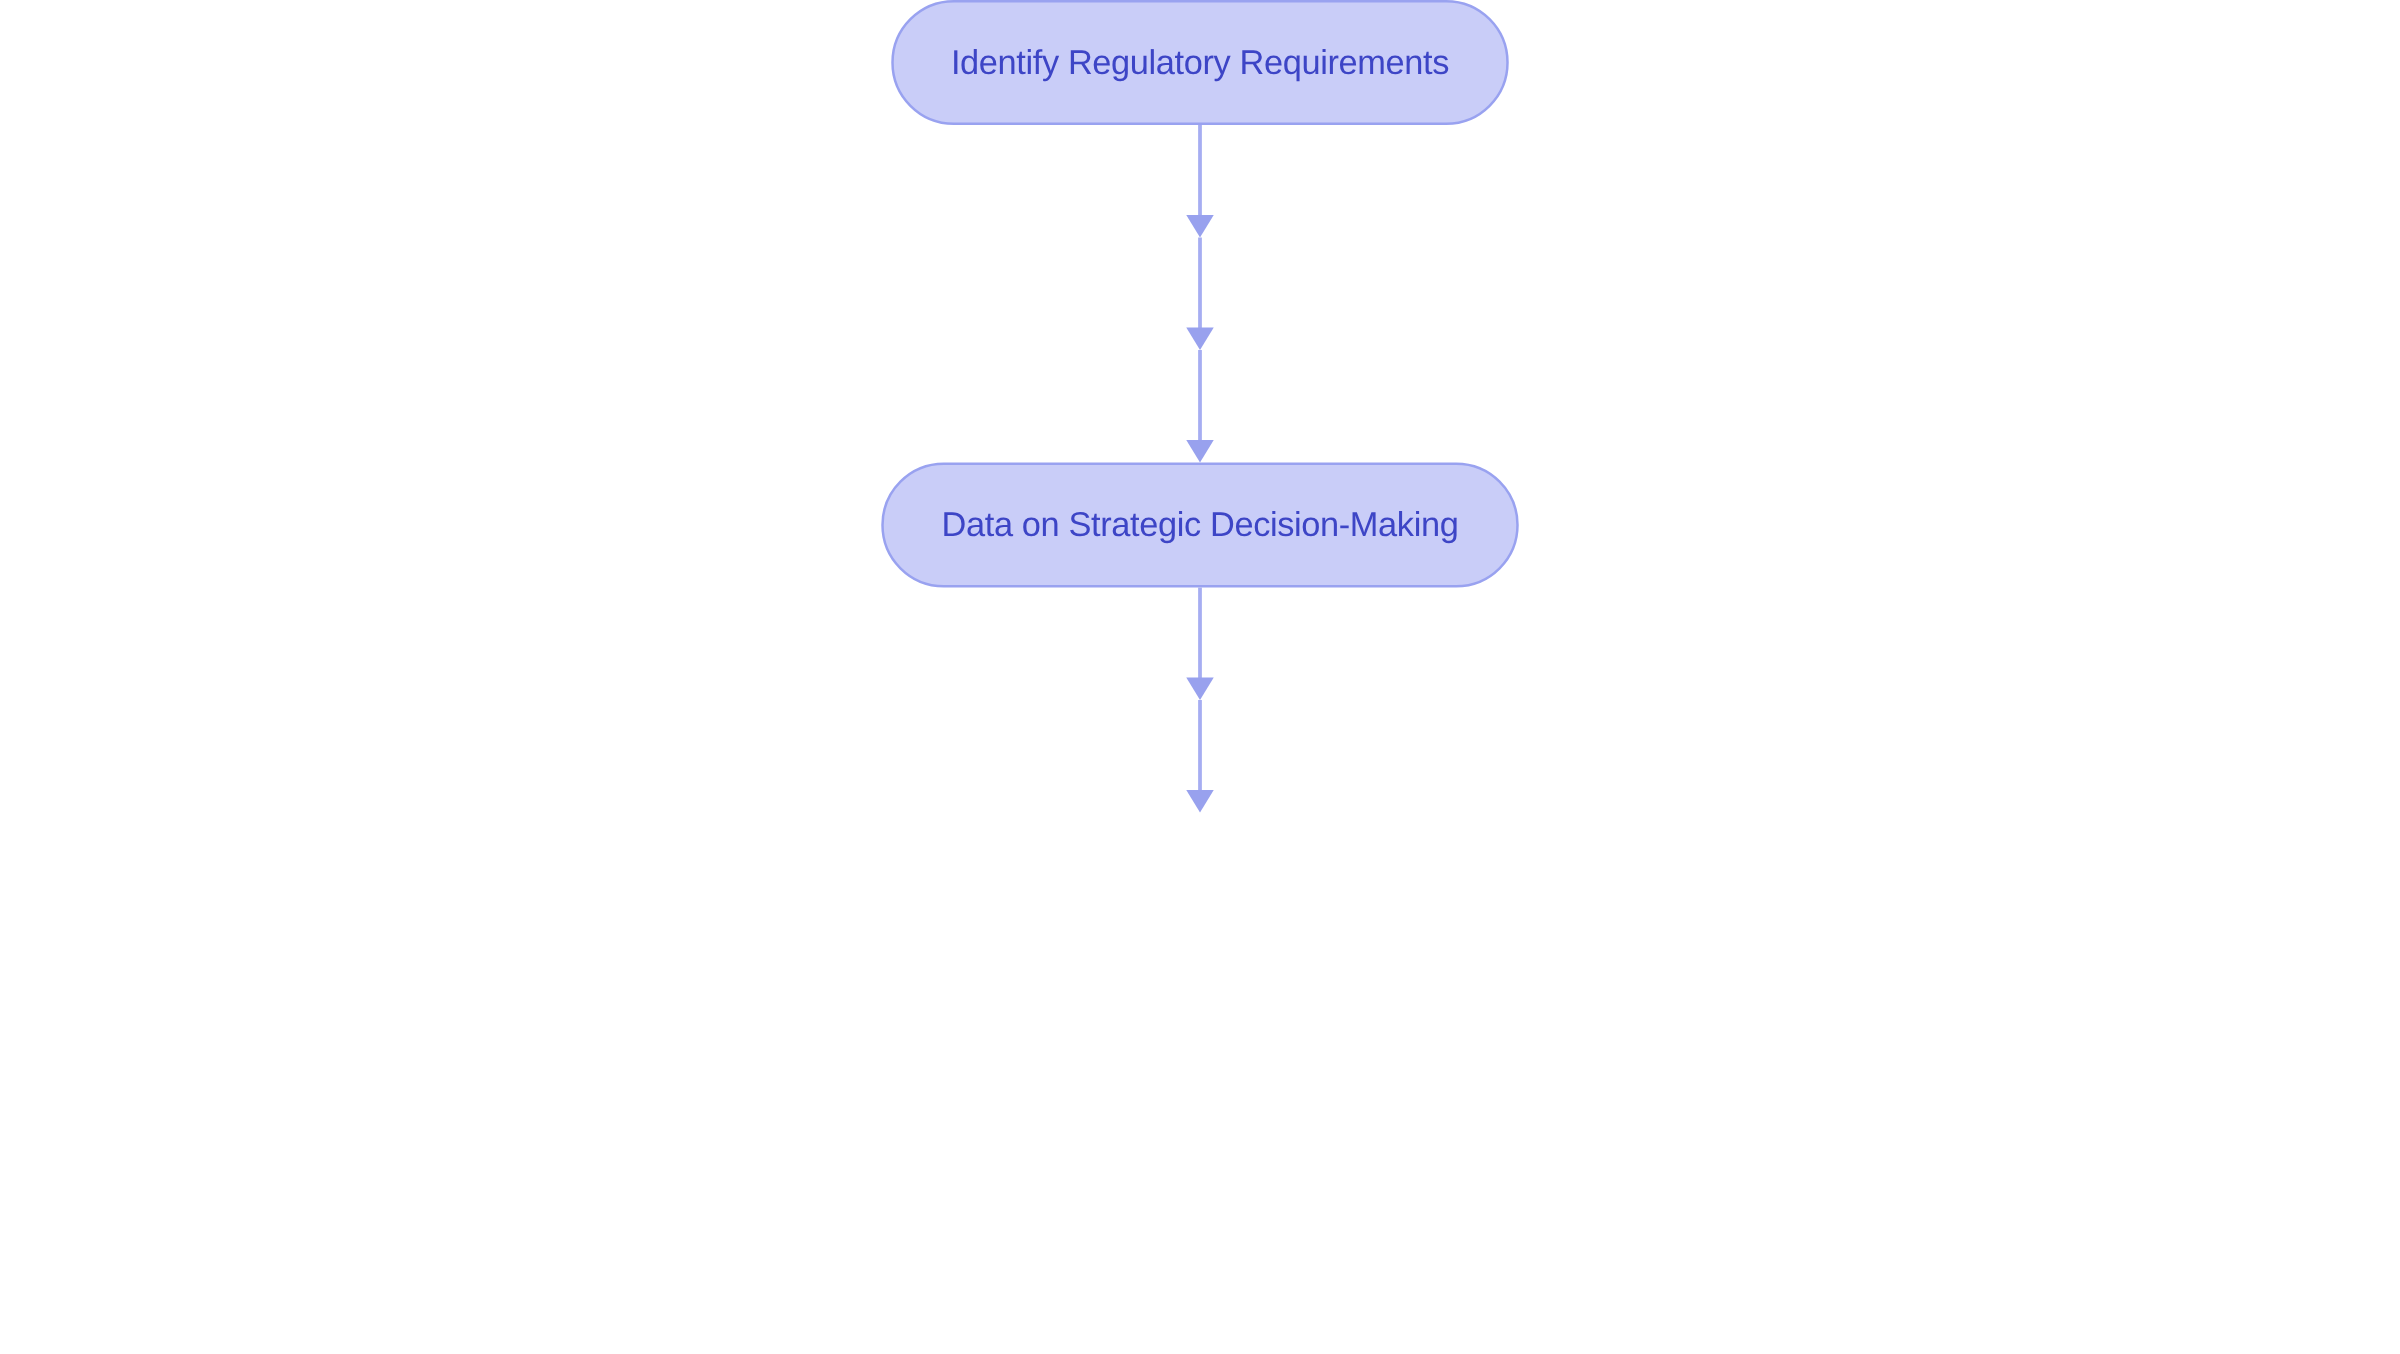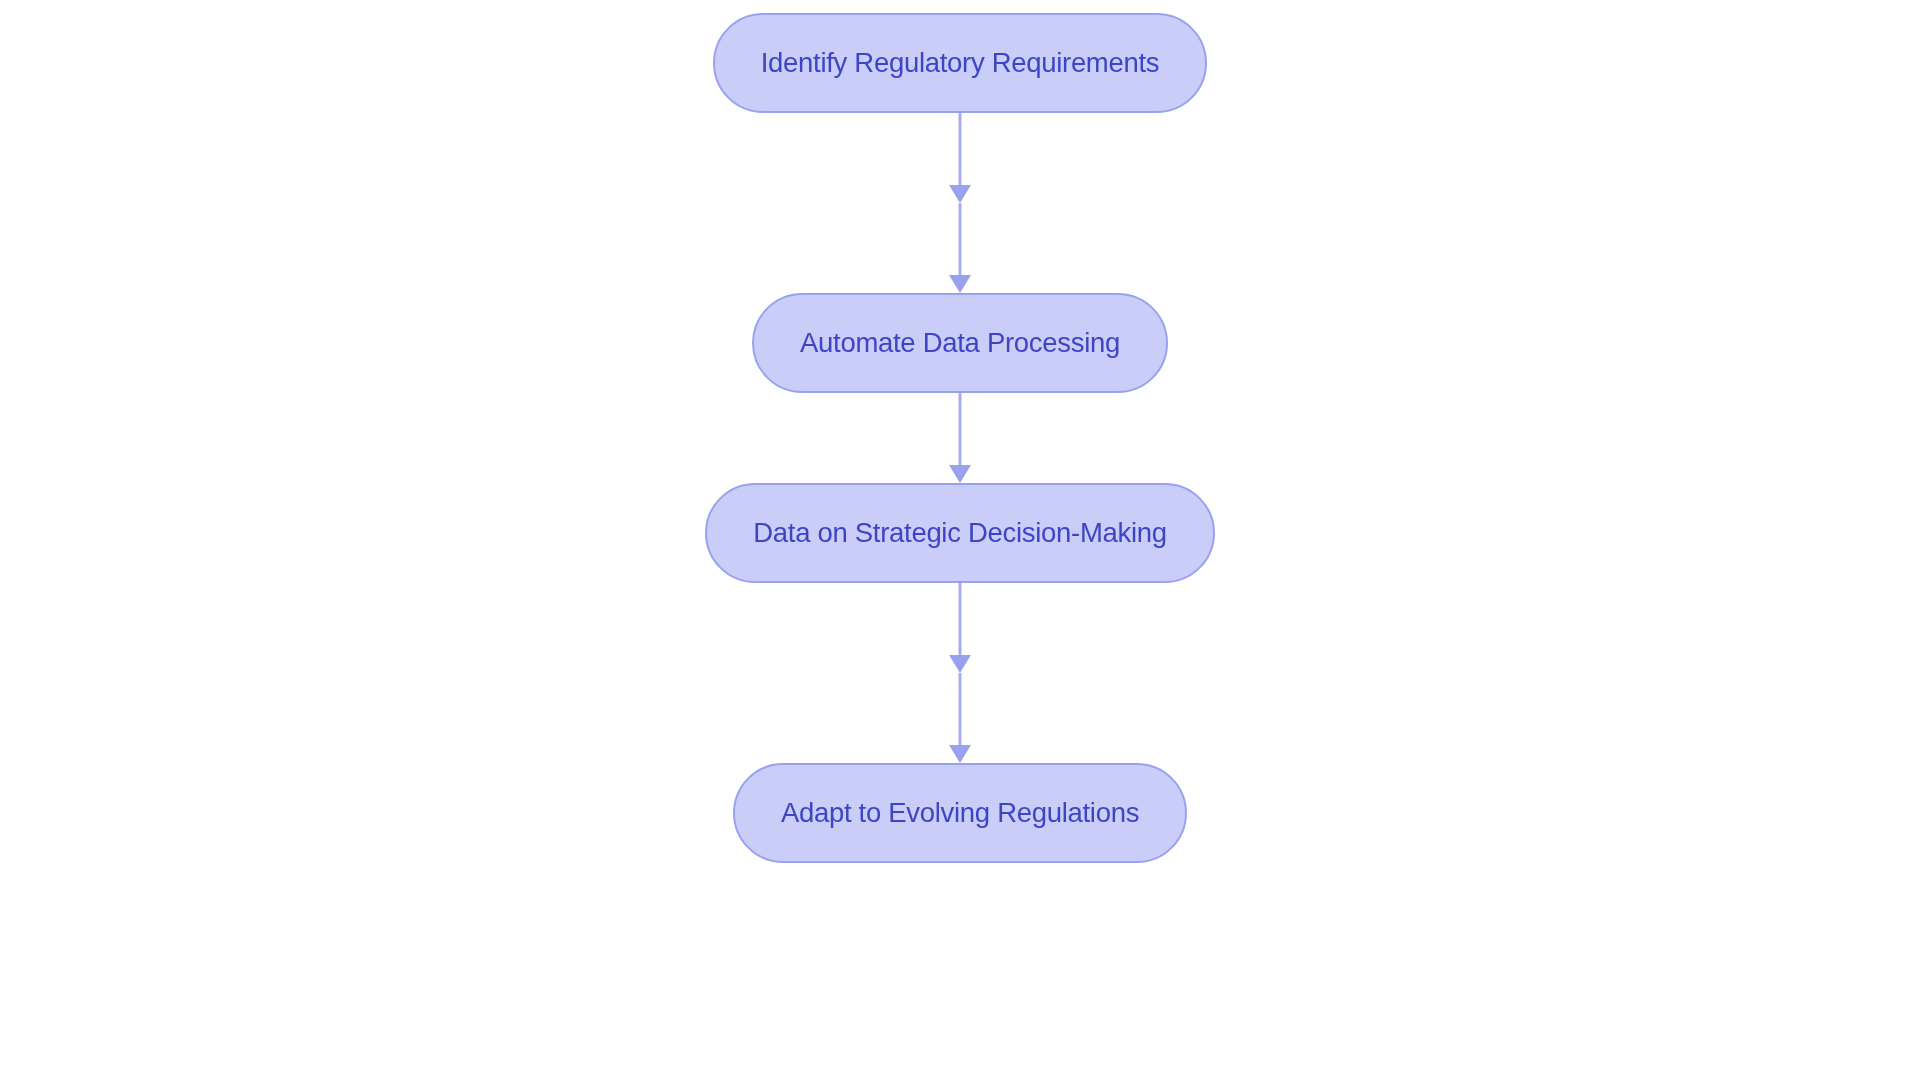--- a/index.html
+++ b/index.html
@@ -13,21 +13,20 @@
   *{margin:0;padding:0;box-sizing:border-box;}
   html,body{background:var(--bg);}
   body{
     width:1920px;height:1083px;
     overflow:hidden;
     font-family:"Liberation Sans", sans-serif;
   }
   .canvas{
     width:100%;height:100%;
     display:flex;flex-direction:column;align-items:center;
-    padding-top:13px;
   }
   .node{
     height:100px;
     min-width:380px;
     padding:0 46px;
     background:var(--fill);
     border:2px solid var(--stroke);
     border-radius:52px;
     display:flex;align-items:center;justify-content:center;
     color:var(--text);
@@ -71,23 +70,20 @@
     <div class="line"></div>
     <div class="head"></div>
   </div>
 
 
   <div class="connector">
     <div class="line"></div>
     <div class="head"></div>
   </div>
 
-  <div class="node">
-    <span>Automate Data Processing</span>
-  </div>
 
   <div class="connector">
     <div class="line"></div>
     <div class="head"></div>
   </div>
 
   <div class="node">
     <span>Data on Strategic Decision-Making</span>
   </div>
 
@@ -95,17 +91,14 @@
     <div class="line"></div>
     <div class="head"></div>
   </div>
 
 
   <div class="connector">
     <div class="line"></div>
     <div class="head"></div>
   </div>
 
-  <div class="node">
-    <span>Adapt to Evolving Regulations</span>
-  </div>
 
 </div>
 
 </body></html>

